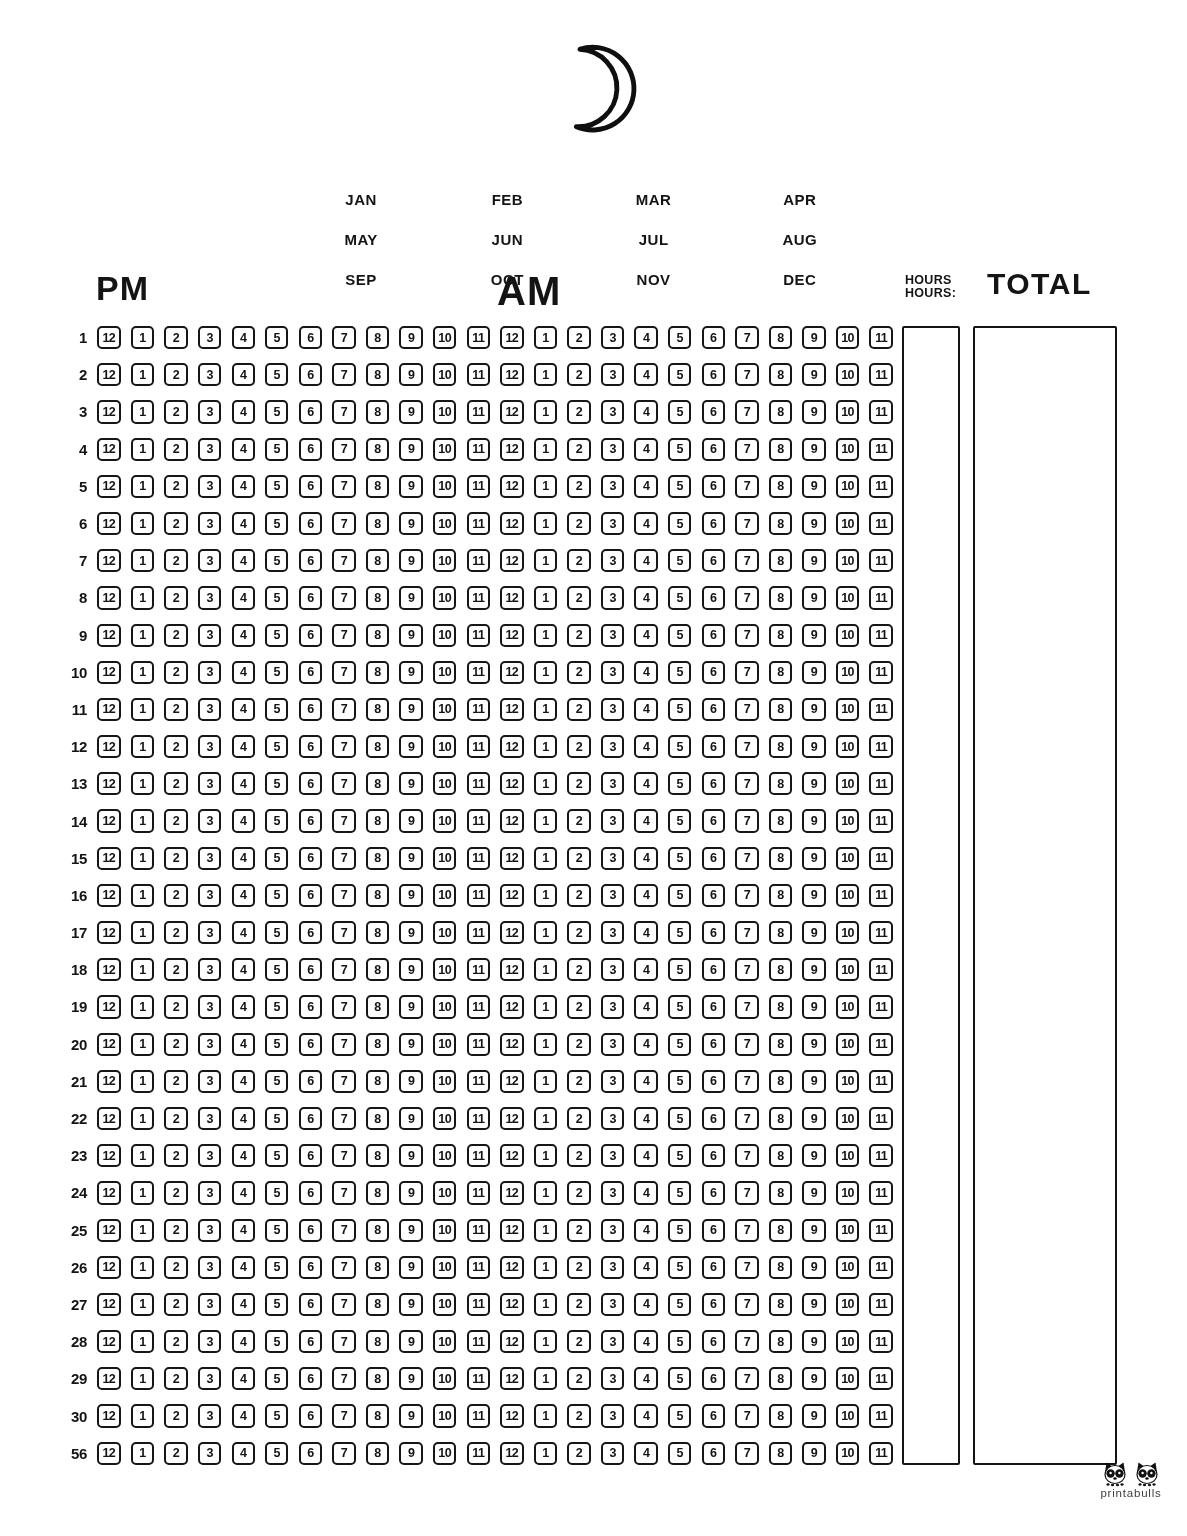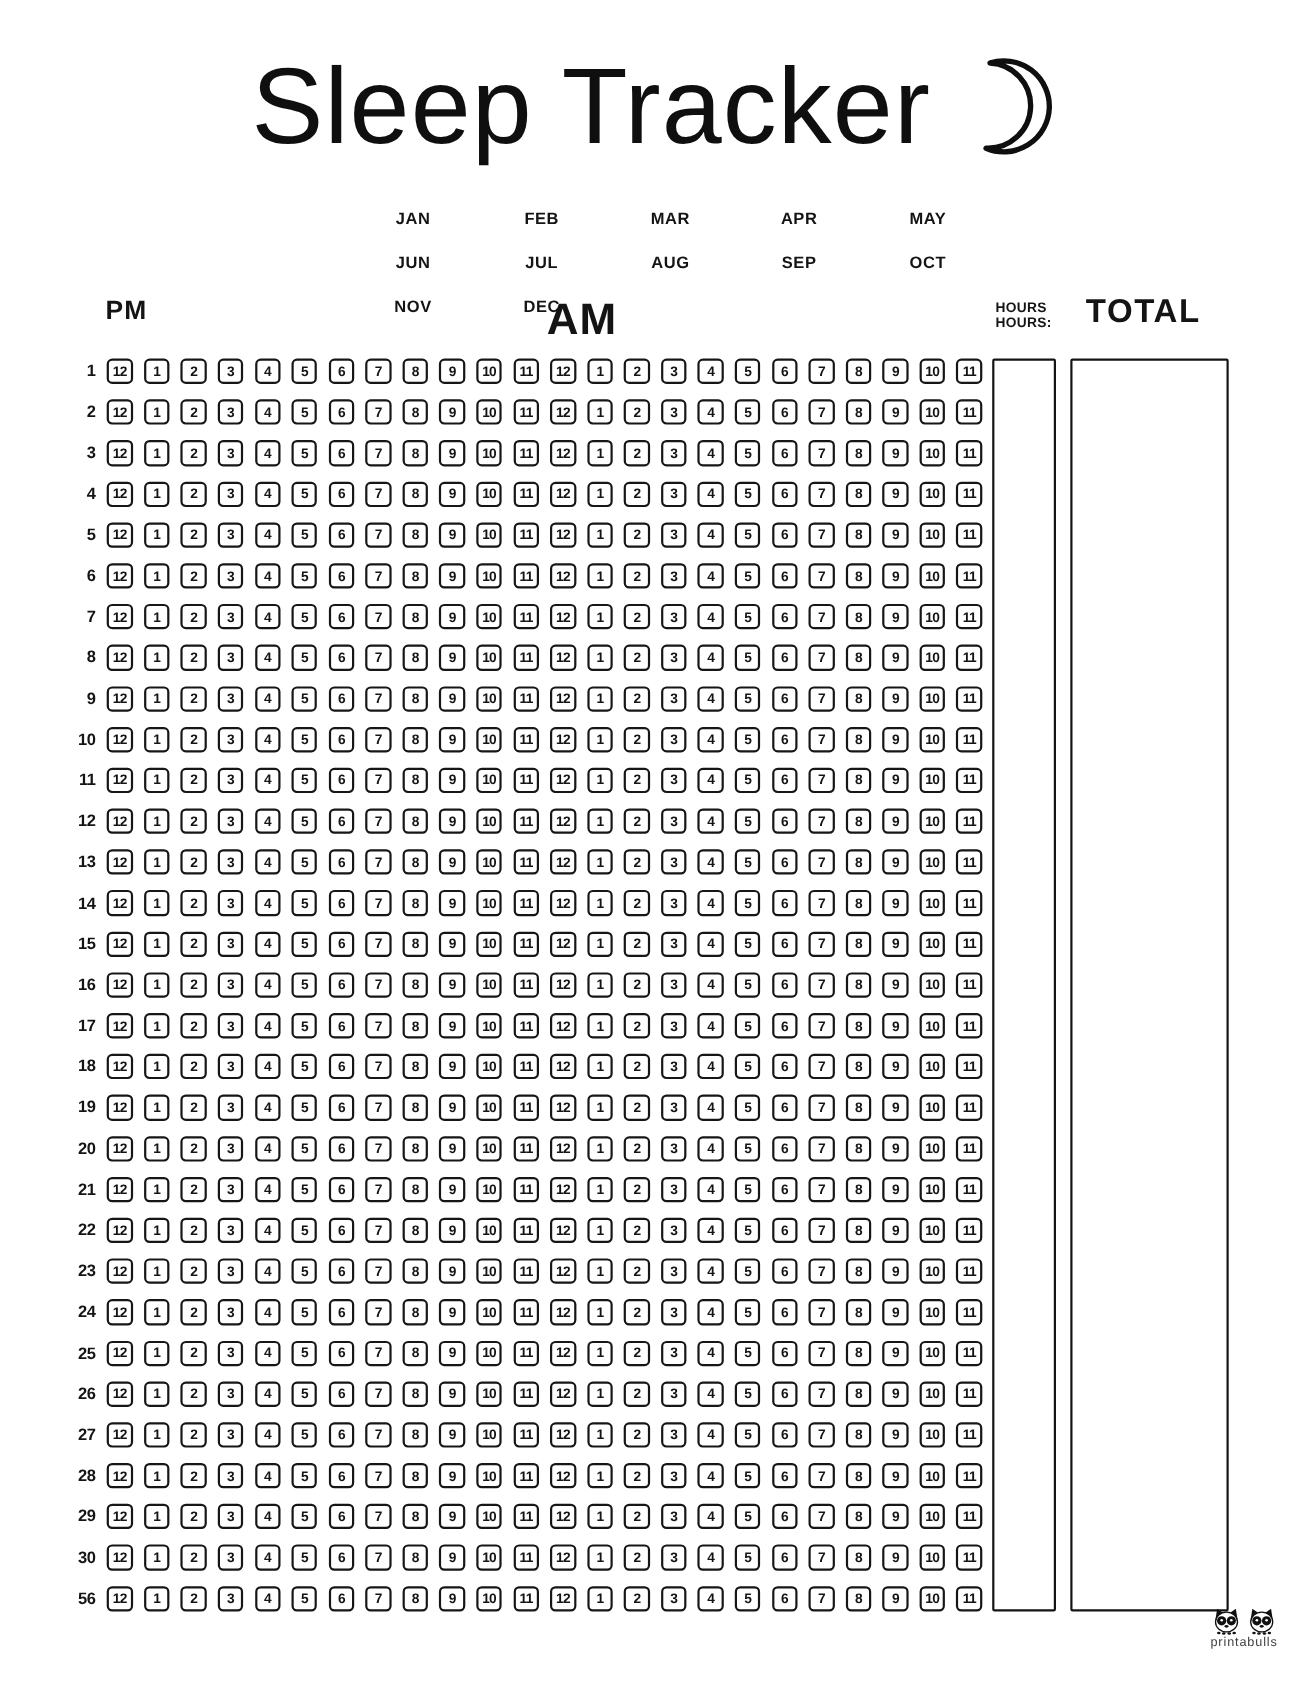--- a/index.html
+++ b/index.html
@@ -14,30 +14,30 @@
     display:flex; justify-content:center; align-items:center; gap:24px;
   }
   .title-text {
     font-size:98px; font-weight:300; letter-spacing:1px; line-height:1.15;
     color:#0f0f0f; white-space:nowrap;
   }
   .moon-icon { display:block; }
 
   
   .months {
-    position:absolute; left:317px; top:191px; width:585px;
-    display:grid; grid-template-columns:repeat(5,1fr); row-gap:23px;
+    position:absolute; left:288px; top:191px; width:585px;
+    display:grid; grid-template-columns:repeat(4,1fr); row-gap:23px;
   }
   .month {
     text-align:center; font-weight:bold; font-size:15px;
     letter-spacing:0.5px; line-height:17px;
   }
 
   
-  .hdr-pm  { position:absolute; left:96px;  top:269px; font-size:24px; font-weight:bold; letter-spacing:1px; }
+  .hdr-pm  { position:absolute; left:96px;  top:269px; font-size:34px; font-weight:bold; letter-spacing:1px; }
   .hdr-am  { position:absolute; left:497px; top:269px; font-size:40px; font-weight:bold; letter-spacing:1px; }
   .hdr-total {
     position:absolute; left:905px; top:274px;
     font-size:12.5px; font-weight:bold; line-height:13px; letter-spacing:0.3px;
   }
   .hdr-notes {
     position:absolute; left:987px; top:267px;
     font-size:30px; font-weight:bold; letter-spacing:1.5px;
   }
 
@@ -67,21 +67,20 @@
   .brand { position:absolute; left:1093px; top:1461px; width:76px; text-align:center; }
   .brand-dogs { display:block; margin:0 auto; }
   .brand-name { font-size:11.5px; color:#3d3d3d; letter-spacing:0.8px; line-height:13px; }
 </style>
 </head>
 <body>
 
 <div class="page">
 
   <div class="title-wrap">
-    <div class="title-text">Sleep Tracker</div>
     <svg class="moon-icon" width="88" height="96" viewBox="0 0 100 108" aria-hidden="true">
       <path d="M 34 10 A 47 47 0 1 1 30 98 A 36 36 0 0 0 34 10 Z" fill="#ffffff" stroke="#0f0f0f" stroke-width="5.5" stroke-linejoin="round"></path>
     </svg>
   </div>
 
   <div class="months">
       <span class="month">JAN</span>
       <span class="month">FEB</span>
       <span class="month">MAR</span>
       <span class="month">APR</span>

